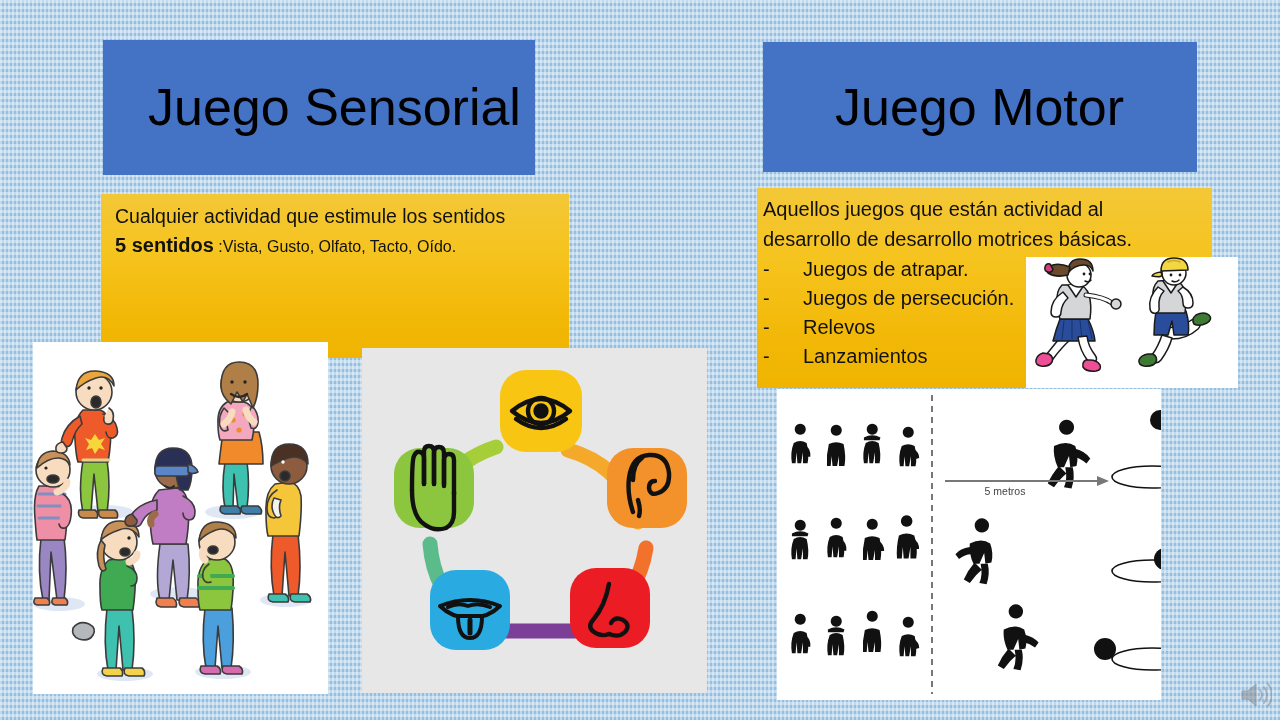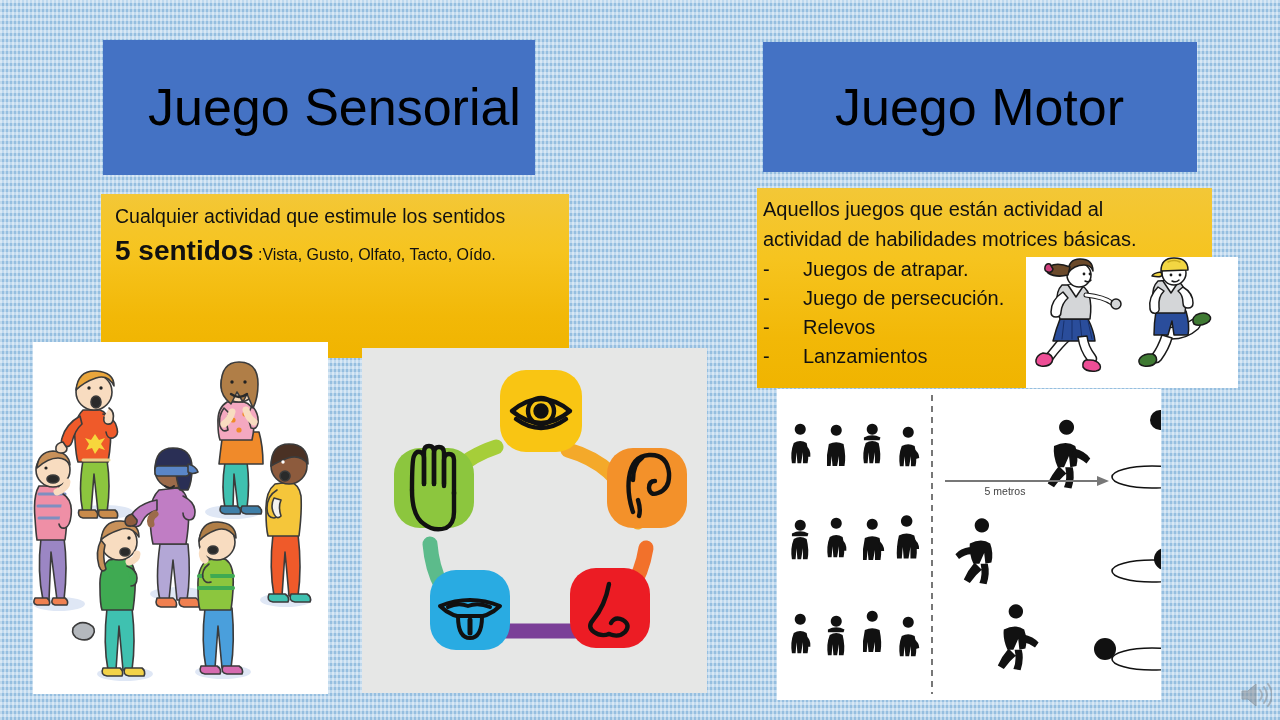--- a/index.html
+++ b/index.html
@@ -49,21 +49,21 @@
     background: linear-gradient(180deg, #f3c737 0%, #f6c41f 35%, #f2b807 75%, #f0b400 100%);
     color: #111;
   }
   #yellow-left {
     left: 101px; top: 194px; width: 468px; height: 164px;
     padding: 9px 10px 0 14px;
     font-size: 19.5px;
     line-height: 1.42;
   }
   #yellow-left .line1 { font-size: 19.5px; }
-  #yellow-left .strong { font-size: 28px; font-weight: 700; }
+  #yellow-left .strong { font-size: 20px; font-weight: 700; }
   #yellow-left .rest   { font-size: 16px; }
 
   #yellow-right {
     left: 757px; top: 188px; width: 455px; height: 200px;
     padding: 8px 8px 0 6px;
     font-size: 20px;
     line-height: 1.38;
   }
   #yellow-right .intro { display: block; margin-bottom: 2px; }
   #yellow-right ul { list-style: none; margin: 2px 0 0 0; padding: 0; }
@@ -106,29 +106,29 @@
     <span class="title-text">Juego Sensorial</span>
   </div>
 
   <div class="yellow-box" id="yellow-left">
     <div class="line1">Cualquier actividad que estimule los sentidos</div>
     <div><span class="strong">5 sentidos</span><span class="rest"> :Vista, Gusto, Olfato, Tacto, Oído.</span></div>
   </div>
 
   <div class="yellow-box" id="yellow-right">
     <span class="intro">Aquellos juegos que están actividad al</span>
-    <span class="intro">actividad de habilidades motrices  básicas.</span>
+    <span class="intro">desarrollo de desarrollo motrices  básicas.</span>
     <ul>
       <li>
           <span class="dash">-</span>
           <span class="txt">Juegos de atrapar.</span>
         </li>
       <li>
           <span class="dash">-</span>
-          <span class="txt">Juego de persecución.</span>
+          <span class="txt">Juegos de persecución.</span>
         </li>
       <li>
           <span class="dash">-</span>
           <span class="txt">Relevos</span>
         </li>
       <li>
           <span class="dash">-</span>
           <span class="txt">Lanzamientos</span>
         </li>
     </ul>

